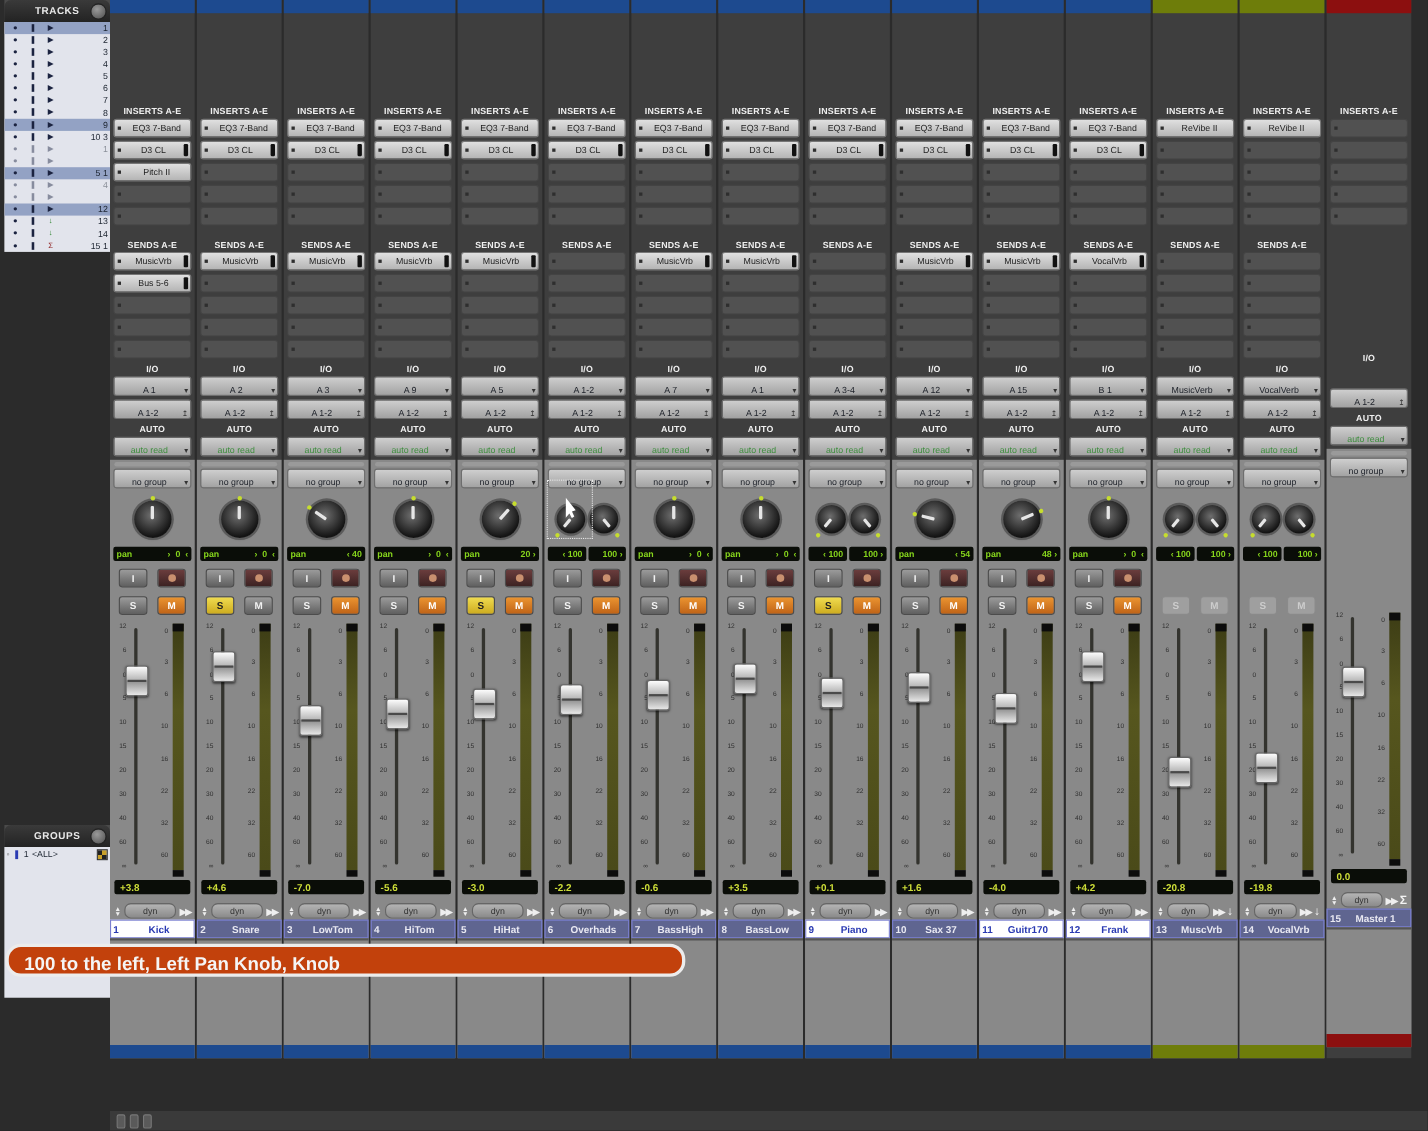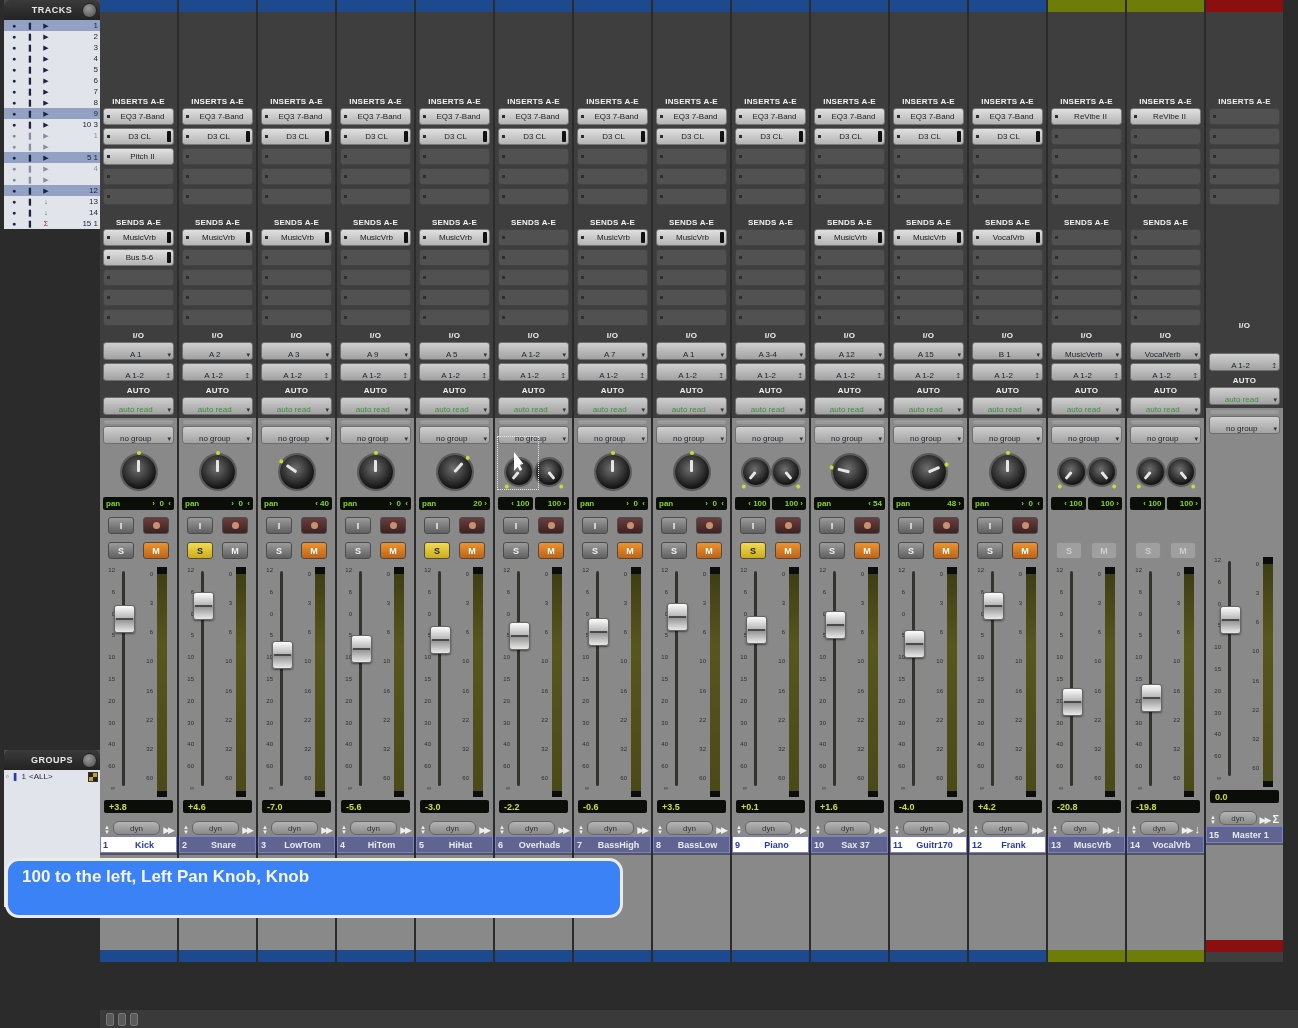--- a/index.html
+++ b/index.html
@@ -97,21 +97,21 @@
   .ffwd{font-size:9px;letter-spacing:-2px;}
   .exicon{font-size:11px;font-weight:bold;color:#f4f4f4;}
   .nameplate{height:15px;margin-top:1px;border:1px solid #7a7fd0;background:#5f6590;
       display:flex;align-items:center;font-size:9px;font-weight:bold;color:#e9e9f2;padding:0 2px;}
   .nameplate.sel{background:#ffffff;color:#2a3ab2;}
   .nameplate .tnum{width:12px;flex:none;}
   .nameplate .tname{flex:1;text-align:center;overflow:hidden;white-space:nowrap;}
   .bottomfill{height:95px;background:#898989;border-top:2px solid #555;}
 
   
-  #tooltip{position:absolute;left:5px;top:858px;width:618px;height:60px;background:#3b82f6;
+  #tooltip{position:absolute;left:5px;top:858px;width:618px;height:30px;background:#c2410c;
       border:3px solid #ececec;border-radius:14px;display:flex;align-items:flex-start;
       padding:6px 0 0 14px;box-sizing:border-box;}
   #tooltip span{color:#f5f5f5;font-size:17px;font-weight:bold;}
   #selbox{position:absolute;border:1px dotted #e8e8e8;width:40px;height:52px;}
   #cursor{position:absolute;width:13px;height:19px;background:#fff;
       clip-path:polygon(0 0,0 100%,28% 78%,45% 100%,62% 92%,46% 68%,72% 62%);
       filter:drop-shadow(0 0 1px #000);}
   #bottombar{position:absolute;left:100px;right:0;bottom:0;height:18px;background:#3a3a3a;
       display:flex;align-items:center;gap:4px;padding-left:6px;color:#cfcfcf;font-size:9px;}
   #bottombar .bicon{background:#5a5a5a;border:1px solid #777;border-radius:2px;padding:0 3px;

